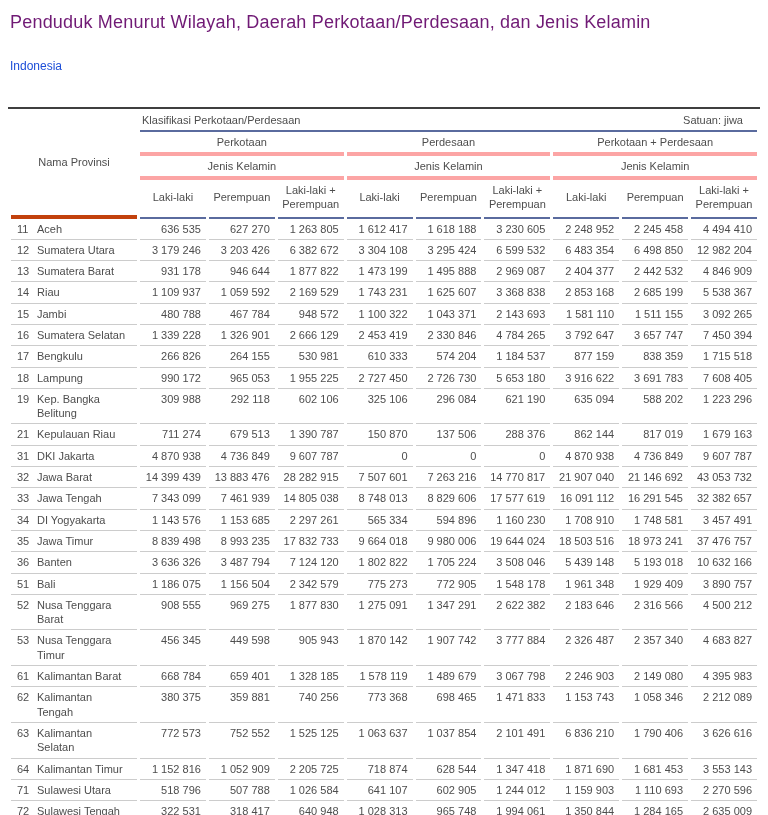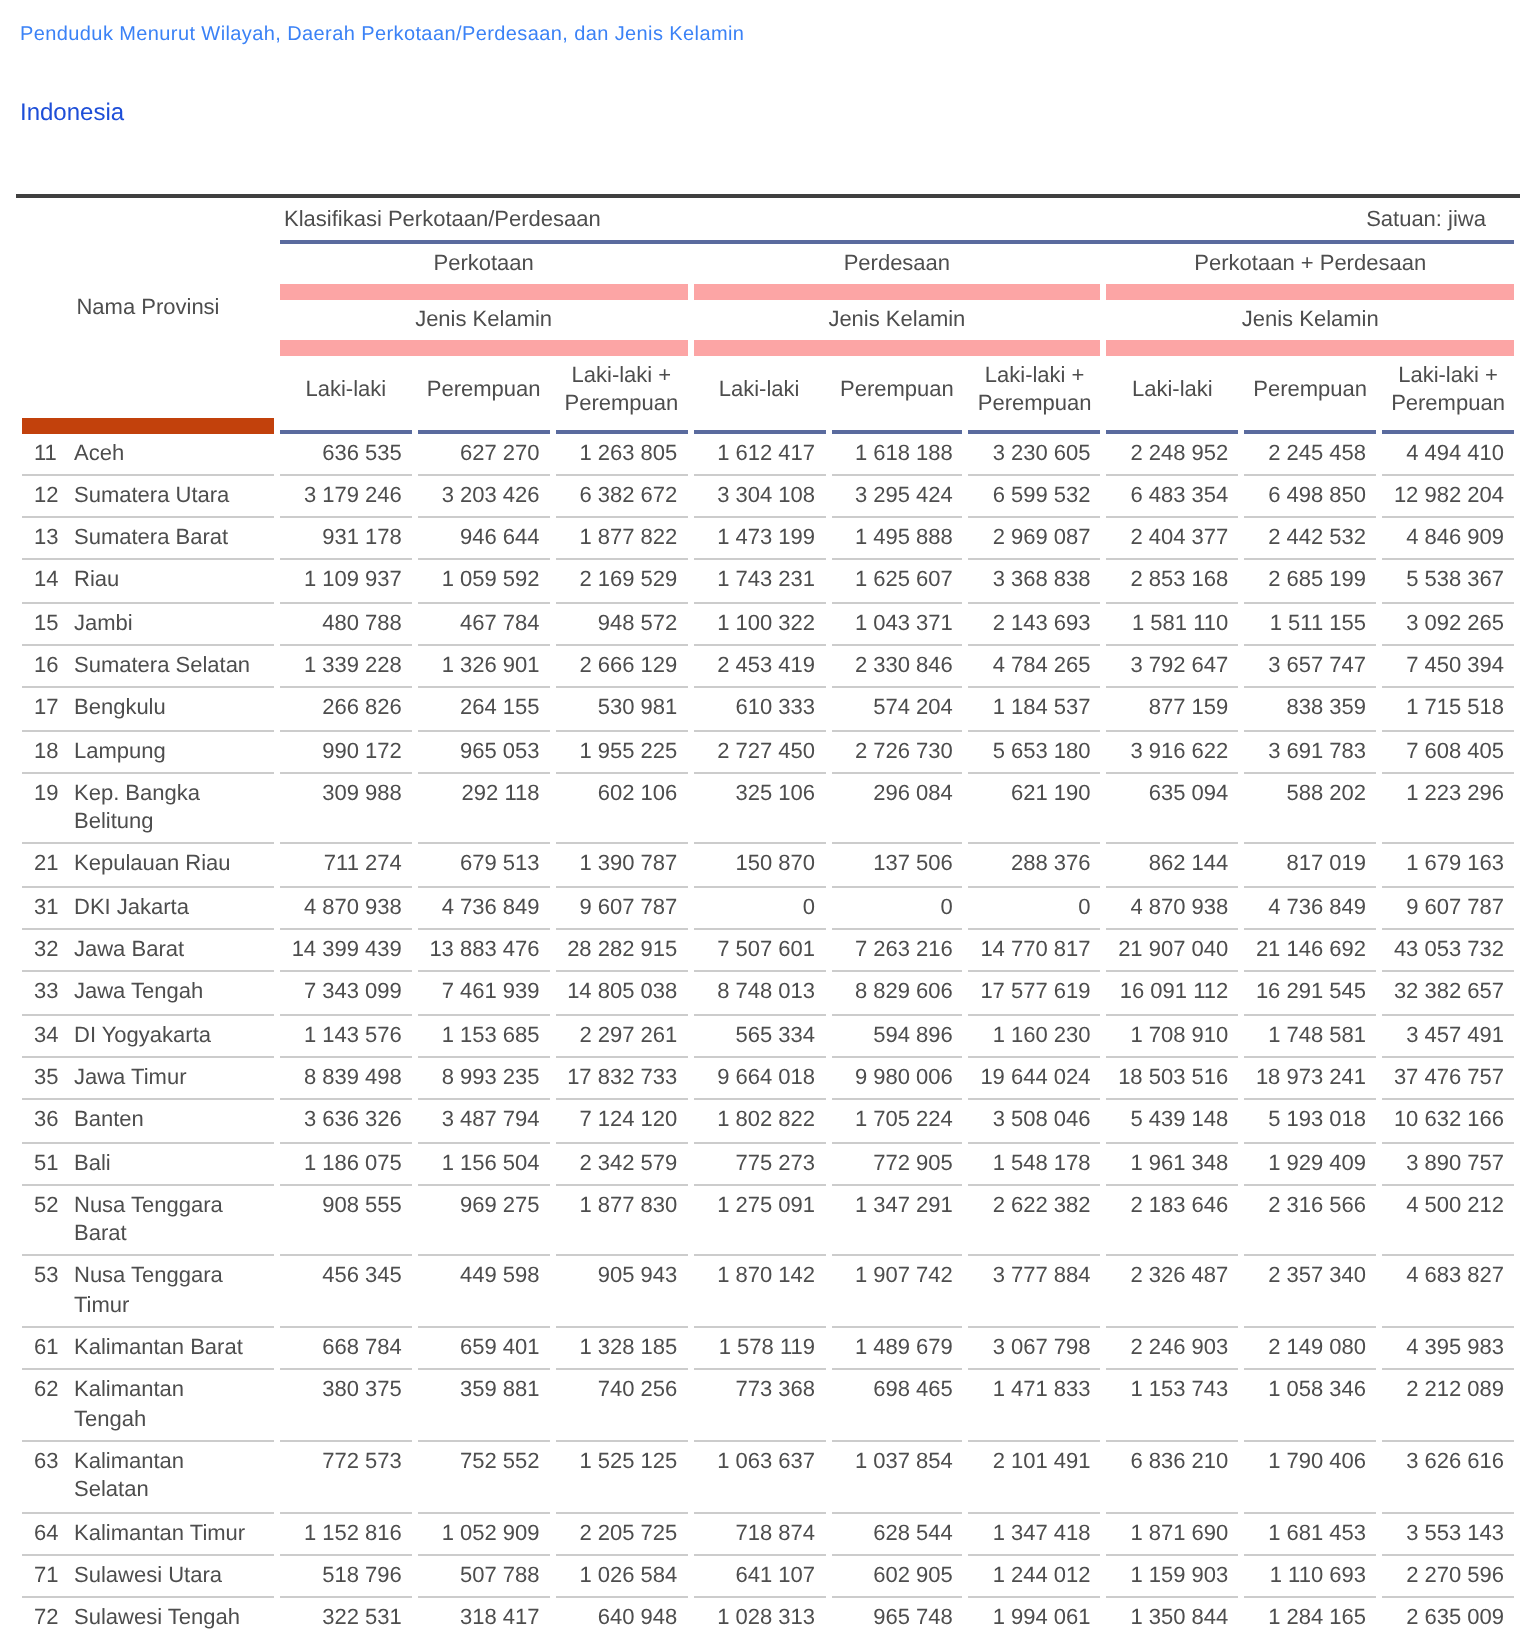--- a/index.html
+++ b/index.html
@@ -4,23 +4,23 @@
 <style>
   html, body { margin: 0; padding: 0; background: #ffffff; }
   body {
     font-family: "Liberation Sans", "DejaVu Sans", sans-serif;
     color: #4d4d4d;
     width: 768px;
   }
   .page { width: 768px; box-sizing: border-box; padding: 6px 8px; }
 
   .title {
-    font-size: 10px;
+    font-size: 18px;
     font-weight: 400;
-    color: #3b82f6;
+    color: #701a75;
     margin: 6px 2px 0 2px;
     letter-spacing: 0.2px;
   }
   .subtitle {
     font-size: 12px;
     color: #1d4ed8;
     margin: 26px 2px 0 2px;
   }
 
   table.pop {
@@ -45,32 +45,32 @@
   }
   th.klas .satuan {
     position: absolute;
     right: 14px;
     top: 5px;
     white-space: nowrap;
   }
   th.group, th.gender {
     text-align: center;
     padding: 4px 2px;
-    border-bottom: 8px solid #fca5a5;
+    border-bottom: 4px solid #fca5a5;
   }
   th.colname {
     text-align: center;
     vertical-align: middle;
     padding: 4px 2px 5px 2px;
     border-bottom: 2px solid #5a6b9e;
     line-height: 1.25;
   }
   th.prov-head {
     vertical-align: middle;
-    border-bottom: 8px solid #c2410c;
+    border-bottom: 4px solid #c2410c;
     padding: 2px;
   }
 
   
   td.prov {
     border-bottom: 1px solid #cccccc;
     padding: 3px 2px 3px 6px;
     vertical-align: top;
     line-height: 1.3;
   }

